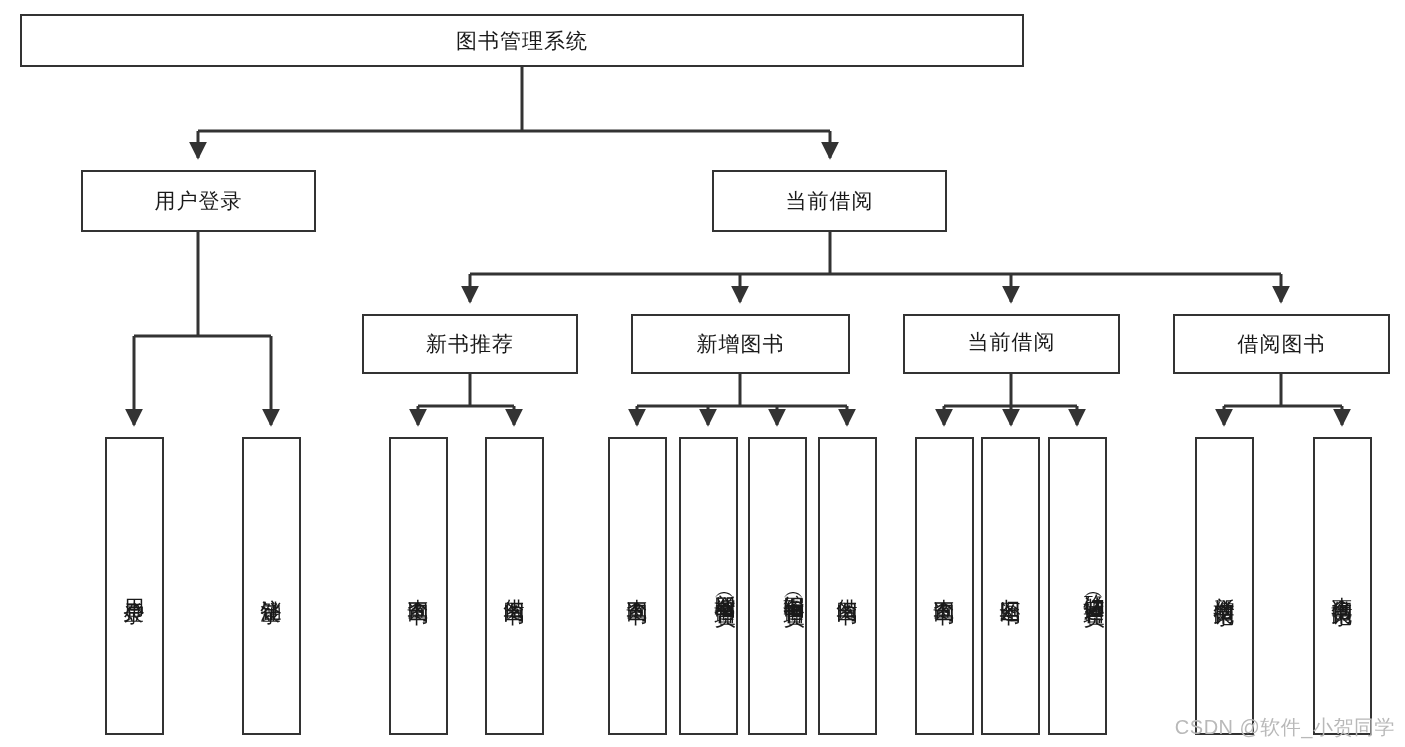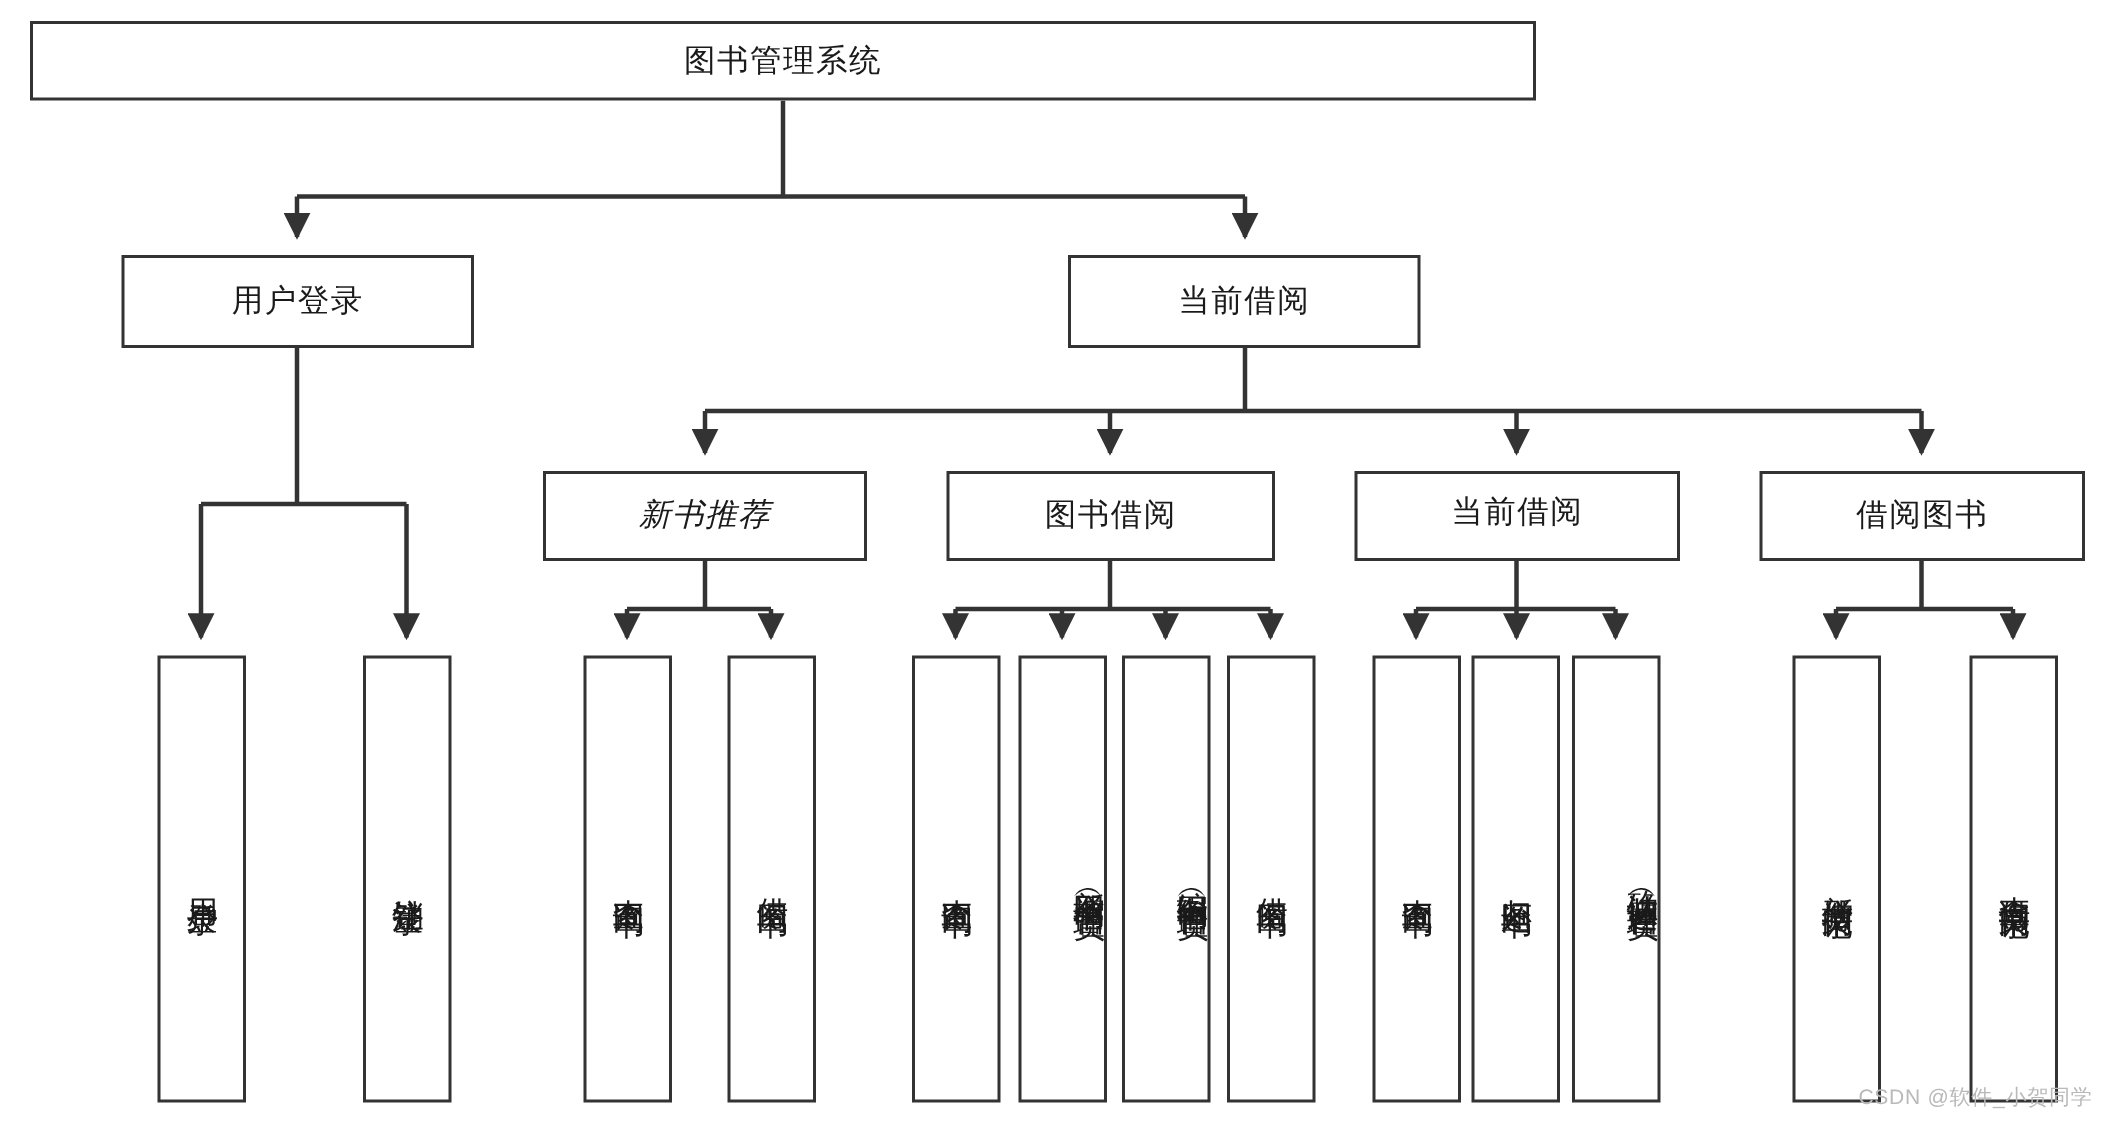--- a/index.html
+++ b/index.html
@@ -52,21 +52,21 @@
   }
   .node.v.center {
     align-items: center;
   }
   .node-label {
     display: block;
     white-space: pre-line;
   }
   .watermark {
     position: absolute;
-    font-size: 14px;
+    font-size: 20px;
     color: #b9b9b9;
     letter-spacing: 0.5px;
     white-space: nowrap;
     z-index: 5;
     user-select: none;
   }
 </style>
 </head>
 <body>
 
@@ -126,25 +126,25 @@
     <span class="node-label">图书管理系统</span>
   </div>
 
   <div class="node h" id="node-l2-0" style="left: 81px; top: 170px; width: 235px; height: 62px;">
     <span class="node-label">用户登录</span>
   </div>
   <div class="node h" id="node-l2-1" style="left: 712px; top: 170px; width: 235px; height: 62px;">
     <span class="node-label">当前借阅</span>
   </div>
 
-  <div class="node h" id="node-l3-0" style="left: 362px; top: 314px; width: 216px; height: 60px; font-style: italic;">
+  <div class="node h" id="node-l3-0" style="left: 362px; top: 314px; width: 216px; height: 60px;">
     <span class="node-label">新书推荐</span>
   </div>
   <div class="node h" id="node-l3-1" style="left: 631px; top: 314px; width: 219px; height: 60px;">
-    <span class="node-label">图书借阅</span>
+    <span class="node-label">新增图书</span>
   </div>
   <div class="node h" id="node-l3-2" style="left: 903px; top: 314px; width: 217px; height: 60px; font-family: Liberation Mono, monospace;">
     <span class="node-label">当前借阅</span>
   </div>
   <div class="node h" id="node-l3-3" style="left: 1173px; top: 314px; width: 217px; height: 60px;">
     <span class="node-label">借阅图书</span>
   </div>
 
   <div class="node v center" id="node-leaf-0" style="left: 105px; top: 437px; width: 59px; height: 298px;">
     <span class="node-label">用户登录</span>

